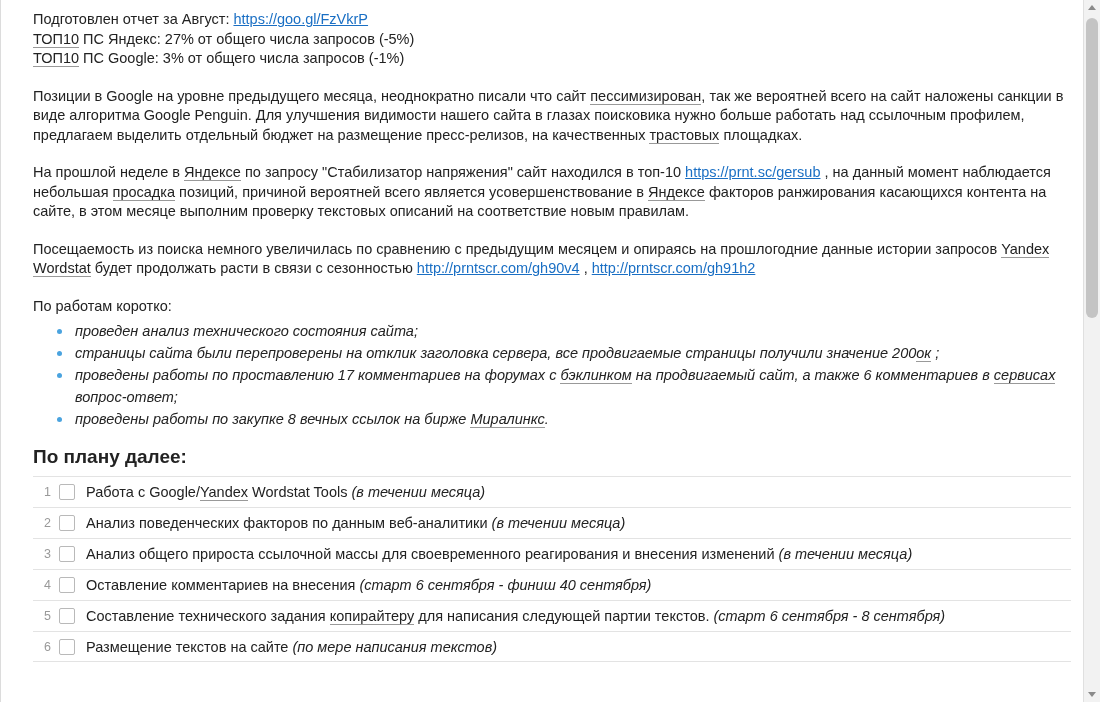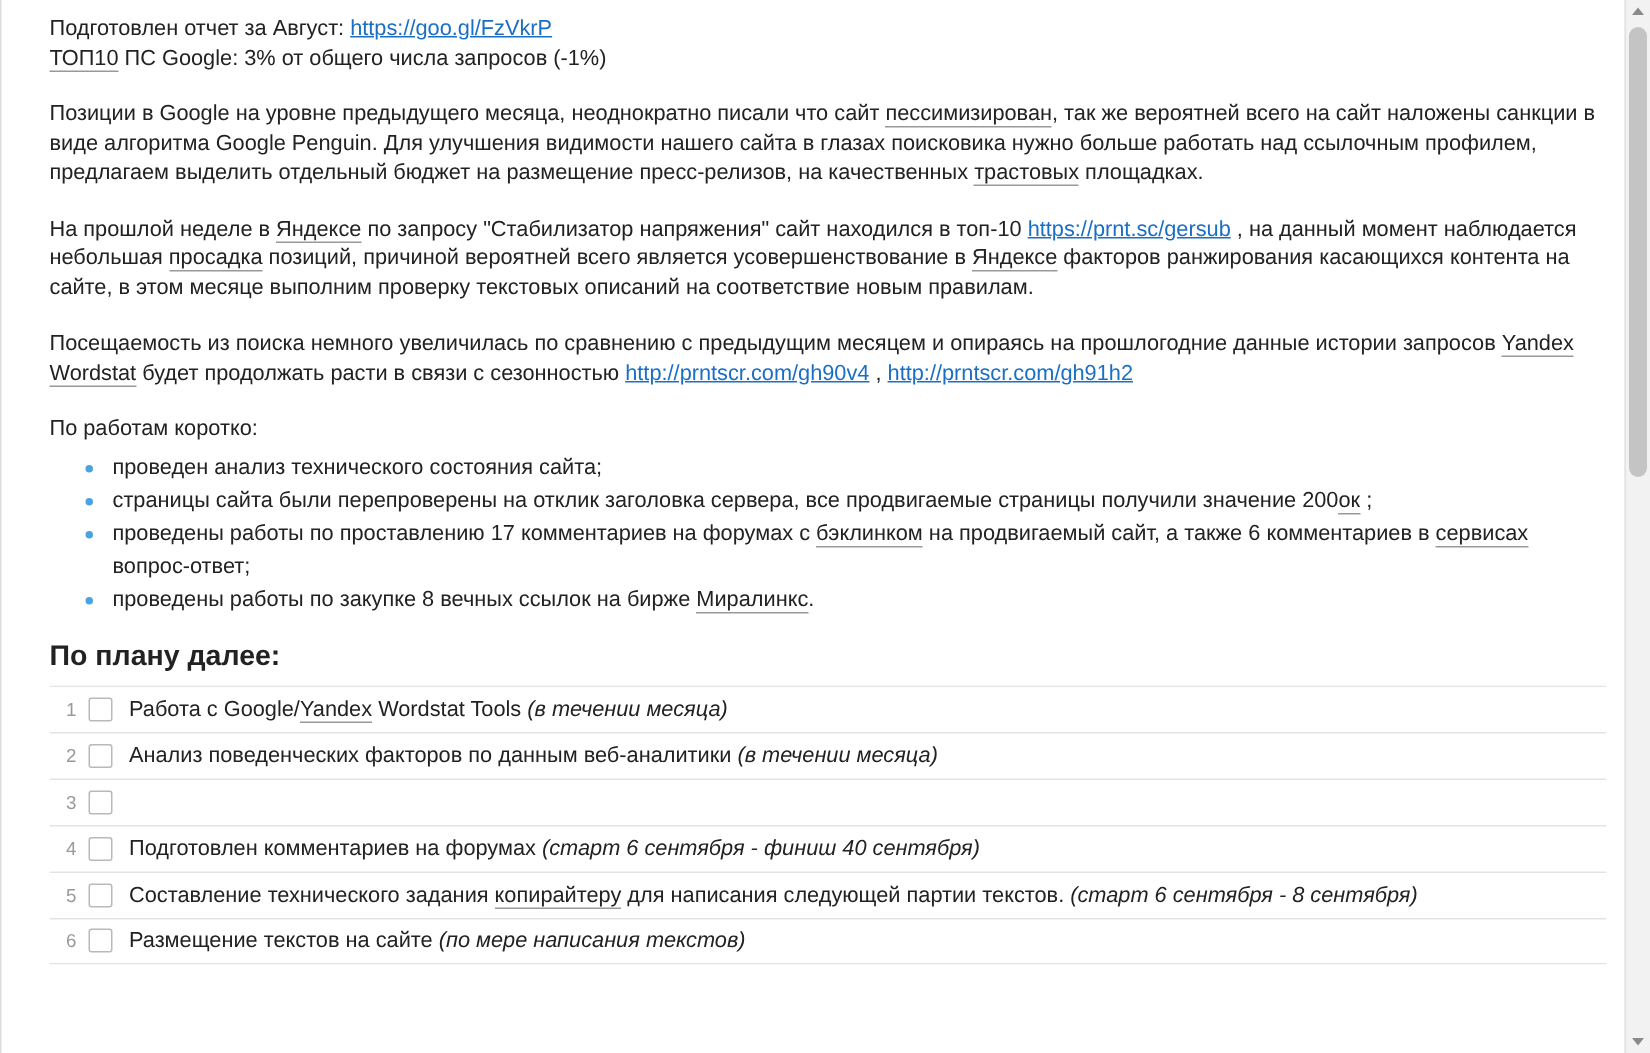--- a/index.html
+++ b/index.html
@@ -91,20 +91,21 @@
   }
   ul.worklist {
     margin: 4px 0 0 0;
     padding: 0 0 0 22px;
     list-style: none;
   }
   ul.worklist li {
     position: relative;
     line-height: 22px;
     padding-left: 20px;
+    font-style: italic;
   }
   ul.worklist li::before {
     content: "";
     position: absolute;
     left: 2px;
     top: 9px;
     width: 5px;
     height: 5px;
     border-radius: 50%;
     background: #4aa3df;
@@ -158,20 +159,23 @@
 
 <div class="page">
 
   <div class="content">
 
     <div class="block tight">
       <p>
         <span>Подготовлен отчет за Август: </span><a class="plain" href="#">https://goo.gl/FzVkrP</a>
       </p>
       <p>
+        <span class="spell">ТОП10</span><span> ПС Яндекс: 27% от общего числа запросов (-5%)</span>
+      </p>
+      <p>
         <span class="spell">ТОП10</span><span> ПС Google: 3% от общего числа запросов (-1%)</span>
       </p>
     </div>
 
     <div style="height:18px"></div>
 
     <p class="block">
       <span>Позиции в Google на уровне предыдущего месяца, неоднократно писали что сайт </span><span class="spell">пессимизирован</span><span>, так же вероятней всего на сайт наложены санкции в виде алгоритма Google Penguin. Для улучшения видимости нашего сайта в глазах поисковика нужно больше работать над ссылочным профилем, предлагаем выделить отдельный бюджет на размещение пресс-релизов, на качественных </span><span class="spell">трастовых</span><span> площадках.</span>
     </p>
 
@@ -212,26 +216,27 @@
 
       <div class="plan-row">
         <div class="plan-num">2</div>
         <div class="plan-check"></div>
         <div class="plan-text"><span>Анализ поведенческих факторов по данным веб-аналитики </span><span class="it">(в течении месяца)</span></div>
       </div>
 
       <div class="plan-row">
         <div class="plan-num">3</div>
         <div class="plan-check"></div>
+        <div class="plan-text"><span>Анализ общего прироста ссылочной массы для своевременного реагирования и внесения изменений </span><span class="it">(в течении месяца)</span></div>
       </div>
 
       <div class="plan-row">
         <div class="plan-num">4</div>
         <div class="plan-check"></div>
-        <div class="plan-text"><span>Подготовлен комментариев на форумах </span><span class="it">(старт 6 сентября - финиш 40 сентября)</span></div>
+        <div class="plan-text"><span>Оставление комментариев на внесения </span><span class="it">(старт 6 сентября - финиш 40 сентября)</span></div>
       </div>
 
       <div class="plan-row">
         <div class="plan-num">5</div>
         <div class="plan-check"></div>
         <div class="plan-text"><span>Составление технического задания </span><span class="spell">копирайтеру</span><span> для написания следующей партии текстов. </span><span class="it">(старт 6 сентября - 8 сентября)</span></div>
       </div>
 
       <div class="plan-row">
         <div class="plan-num">6</div>

